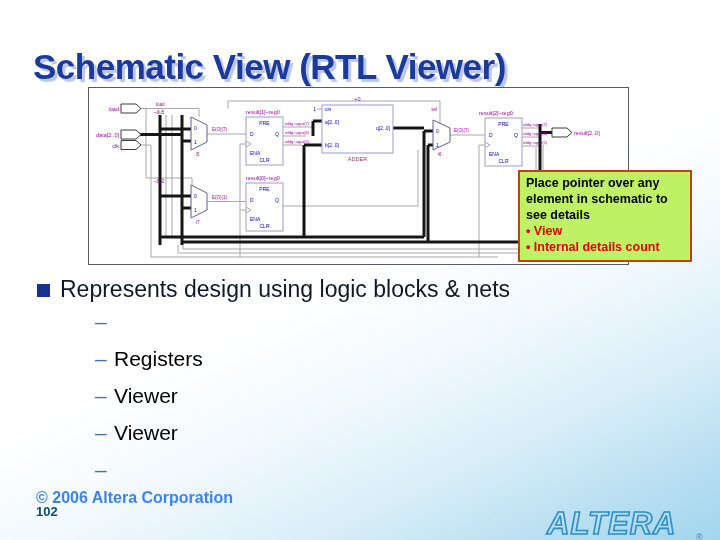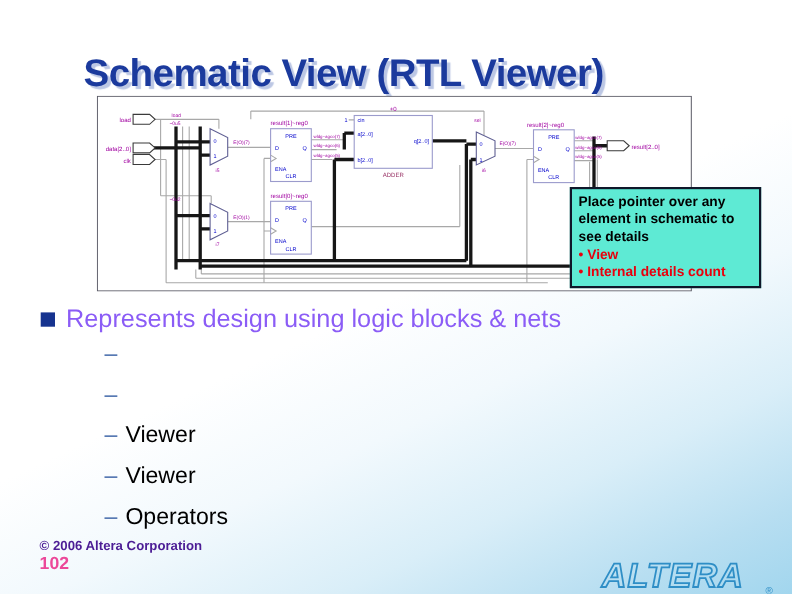--- a/index.html
+++ b/index.html
@@ -4,36 +4,36 @@
 <style>
   html,body{margin:0;padding:0;}
   body{
     width:720px;height:540px;position:relative;overflow:hidden;
     font-family:"Liberation Sans",sans-serif;
     background:linear-gradient(155deg,#ffffff 0%,#ffffff 50%,#f2f9fd 64%,#d9eef8 78%,#b7def1 91%,#a2d6ee 100%);
   }
   .title{
     position:absolute;left:33px;top:24px;
     font-size:35px;font-weight:bold;color:#1b3a9d;
-    text-shadow:3px 3px 1px #bcc7e4;letter-spacing:-0.5px;white-space:nowrap;margin-left:43px;
+    text-shadow:3px 3px 1px #bcc7e4;letter-spacing:-0.5px;white-space:nowrap;
   }
   .schem-wrap{position:absolute;left:88px;top:87px;width:541px;height:178px;}
   .callout{
     position:absolute;left:518px;top:170px;width:158px;
-    background:#5eead4;border:2px solid #0f172a;padding:4px 6px 5px 6px;
+    background:#bef264;border:2px solid #c2410c;padding:4px 6px 5px 6px;
     font-size:12.5px;font-weight:bold;line-height:1.27;color:#000;z-index:5;
   }
   .callout .item{color:#e8000d;}
   .main-bullet{position:absolute;left:37px;top:284px;width:13px;height:13px;background:#16338f;}
-  .main-text{position:absolute;left:60px;top:276px;font-size:23px;color:#8b5cf6;white-space:nowrap;}
+  .main-text{position:absolute;left:60px;top:276px;font-size:23px;color:#0f172a;white-space:nowrap;}
   .sub-list{position:absolute;left:95px;top:303px;margin:0;padding:0;list-style:none;font-size:21px;color:#000;}
   .sub-list li{height:37px;display:flex;align-items:center;}
   .dash{color:#4a6fad;width:19px;display:inline-block;}
-  .copyright{position:absolute;left:36px;top:489px;font-size:12px;font-weight:bold;color:#4c1d95;}
-  .pagenum{position:absolute;left:36px;top:504px;font-size:16px;font-weight:bold;color:#ec4899;}
+  .copyright{position:absolute;left:36px;top:489px;font-size:16px;font-weight:bold;color:#3b82f6;}
+  .pagenum{position:absolute;left:36px;top:504px;font-size:13px;font-weight:bold;color:#0c4a6e;}
   .logo{position:absolute;left:544px;top:504px;}
   
   .blk{fill:#ffffff;stroke:#9b9bcc;stroke-width:1;}
   .mux{fill:#ffffff;stroke:#5f5f93;stroke-width:1;}
   .pin{fill:#ffffff;stroke:#3a3a3a;stroke-width:1;}
   .w{stroke:#a8a8a8;stroke-width:1;fill:none;}
   .bus{stroke:#161616;stroke-width:3;fill:none;}
   .frame{fill:#ffffff;stroke:#5a5a66;stroke-width:1;}
   text{font-family:"Liberation Sans",sans-serif;}
   .pt{font-size:5px;fill:#0000cc;}
@@ -187,32 +187,32 @@
 </div>
 
 <div class="main-bullet"></div>
 <div class="main-text">Represents design using logic blocks &amp; nets</div>
 <ul class="sub-list">
   <li>
       <span class="dash">–</span>
     </li>
   <li>
       <span class="dash">–</span>
+      <span>Registers</span>
     </li>
   <li>
       <span class="dash">–</span>
       <span>Viewer</span>
     </li>
   <li>
       <span class="dash">–</span>
       <span>Viewer</span>
     </li>
   <li>
       <span class="dash">–</span>
-      <span>Operators</span>
     </li>
 </ul>
 
 <div class="copyright">© 2006 Altera Corporation</div>
 <div class="pagenum">102</div>
 
 <div class="logo">
   <svg width="168" height="42" viewBox="0 0 168 42">
     <text x="3" y="30" font-family="Liberation Sans, sans-serif" font-size="31" font-weight="bold" font-style="italic" fill="none" stroke="#2e8ec6" stroke-width="1.6" letter-spacing="1">ALTERA</text>
     <text x="152" y="36" font-size="9" fill="#2e8ec6">®</text>

